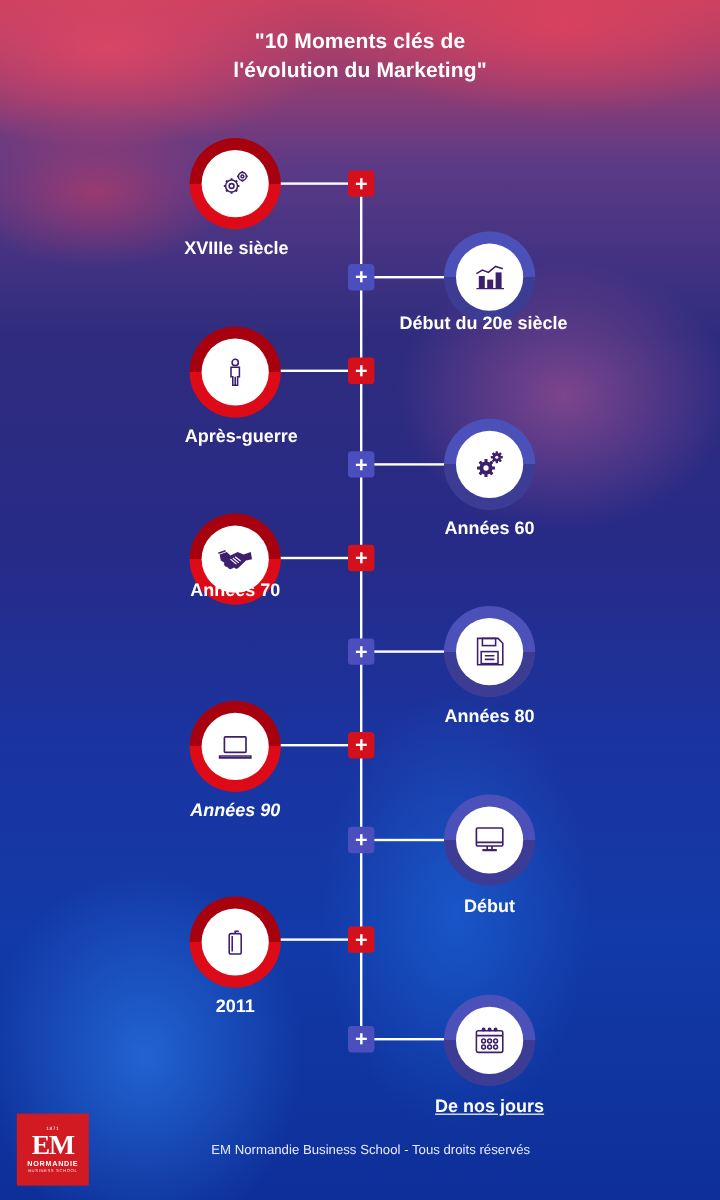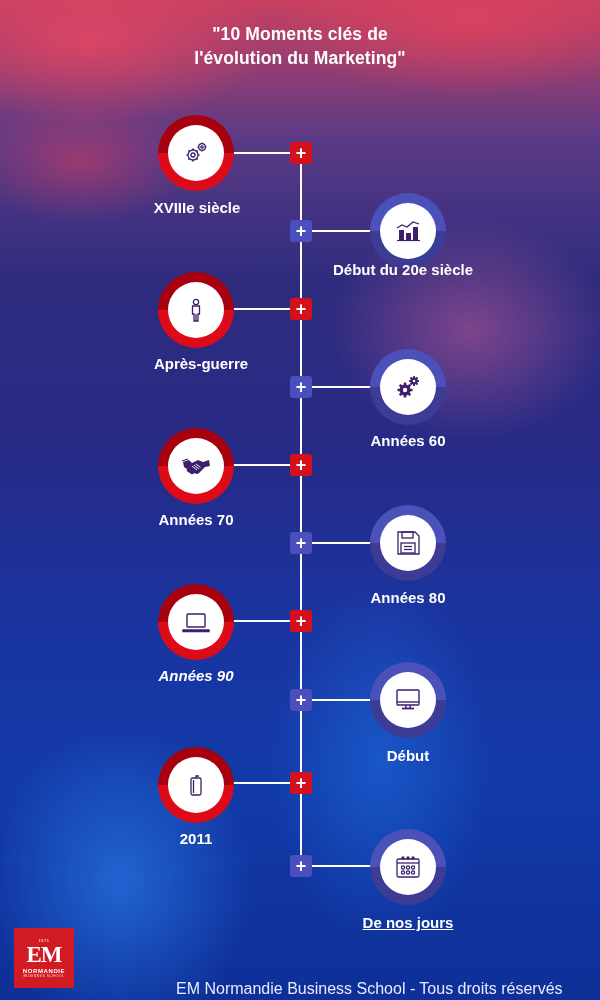--- a/index.html
+++ b/index.html
@@ -42,21 +42,21 @@
   .circle .inner {
     width: 56px; height: 56px; border-radius: 50%; background: #fff;
     display: flex; align-items: center; justify-content: center;
   }
   .circle svg { width: 30px; height: 30px; }
   .label {
     position: absolute; font-size: 15px; font-weight: bold; text-align: center; line-height: 22px;
     white-space: nowrap;
   }
   .footer-text {
-    position: absolute; left: 176px; top: 980px; font-size: 16px; color: #e8ecff;
+    position: absolute; left: 176px; top: 953px; font-size: 11px; color: #e8ecff;
   }
   .logo {
     position: absolute; left: 14px; top: 928px; width: 60px; height: 60px; background: #d21a22;
     display: flex; flex-direction: column; align-items: center; justify-content: center;
   }
   .logo .year { font-size: 4px; color: #fff; letter-spacing: 0.5px; margin-bottom: 1px; }
   .logo .em { font-family: "Liberation Serif", "DejaVu Serif", serif; font-size: 23px; line-height: 22px; font-weight: bold; letter-spacing: -1px; }
   .logo .norm { font-size: 6px; font-weight: bold; letter-spacing: 0.6px; margin-top: 2px; }
   .logo .bs { font-size: 3.5px; letter-spacing: 0.5px; opacity: 0.85; }
 </style>
@@ -170,21 +170,21 @@
       <path d="M2 11 L8 9 L11 12 L17 9 L22 11 L28 9 L29 15 L24 16 L18 22 Q16 24 14 22 L12 23 Q10 24 9 22 L7 21 Q5 20 6 18 L3 16 Z" fill="#3d1f6e"></path>
       <g stroke="#fff" stroke-width="0.9" fill="none">
         <line x1="11" y1="15" x2="16" y2="19"></line>
           <line x1="13" y1="14" x2="18" y2="18"></line>
           <line x1="15" y1="13" x2="19.5" y2="16.5"></line>
       </g>
       <path d="M1 10 L7 8" stroke="#3d1f6e" stroke-width="1.2"></path>
     </svg>
   </div>
 </div>
-<div class="label" style="left:146px; top:509px; width:100px;">Années 70</div>
+<div class="label" style="left:146px; top:482px; width:100px;">Années 70</div>
 
 <div class="hline" style="left:301px; top:542px; width:70px;"></div>
 <div class="plus blue" style="left:290px; top:532px;">
     <span>+</span>
   </div>
 <div class="circle blue" style="left:370px; top:505px;">
   <div class="inner">
     <svg viewBox="0 0 30 30" fill="none" stroke="#3d1f6e" stroke-width="1.3">
       <path d="M5 4 h17 l4 4 v18 h-21 z"></path>
       <rect x="9" y="4" width="11" height="6"></rect>

